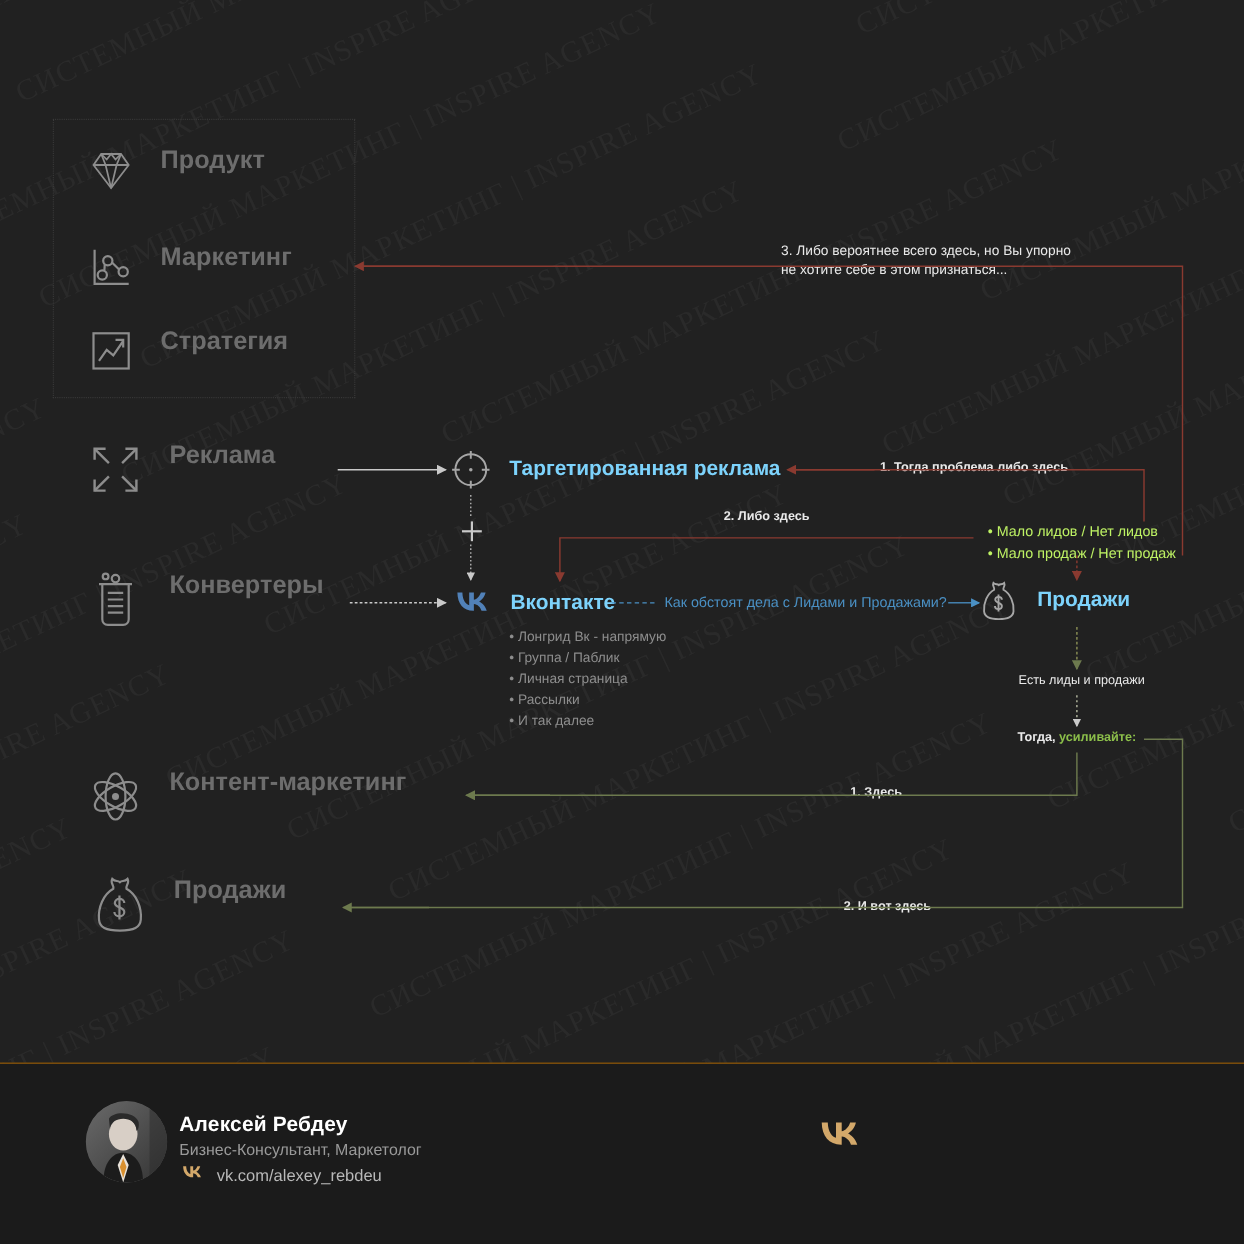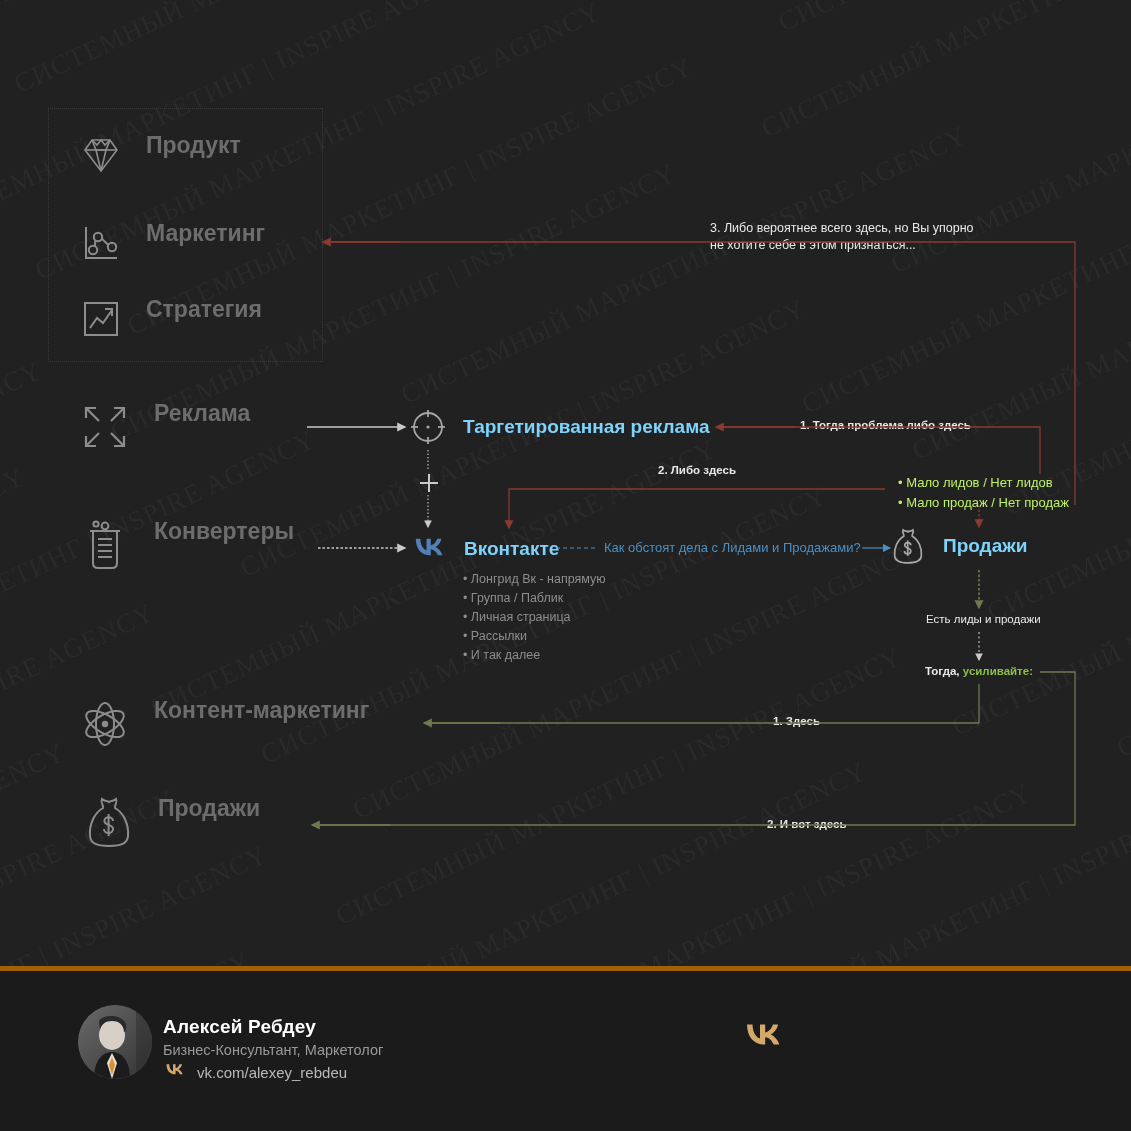--- a/index.html
+++ b/index.html
@@ -141,21 +141,21 @@
     content:""; position:absolute; background:#c9c9c9;
   }
   #plus-sign::before { left: 8px; top: 0; width: 2px; height: 18px; }
   #plus-sign::after  { left: 0; top: 8px; width: 18px; height: 2px; }
 
   
   #footer {
     position: absolute; left: 0; top: 966px;
     width: 1131px; height: 165px;
     background: #1b1b1b;
-    border-top: 5px solid #a16207;
+    border-top: 1px solid #a16207;
     z-index: 6;
   }
   #footer-inner {
     position: relative; width: 100%; height: 100%;
   }
   #person { position: absolute; left: 163px; top: 45px; }
   #person .pname {
     font-size: 19px; font-weight: bold; color: #fff;
     letter-spacing: .2px;
   }

